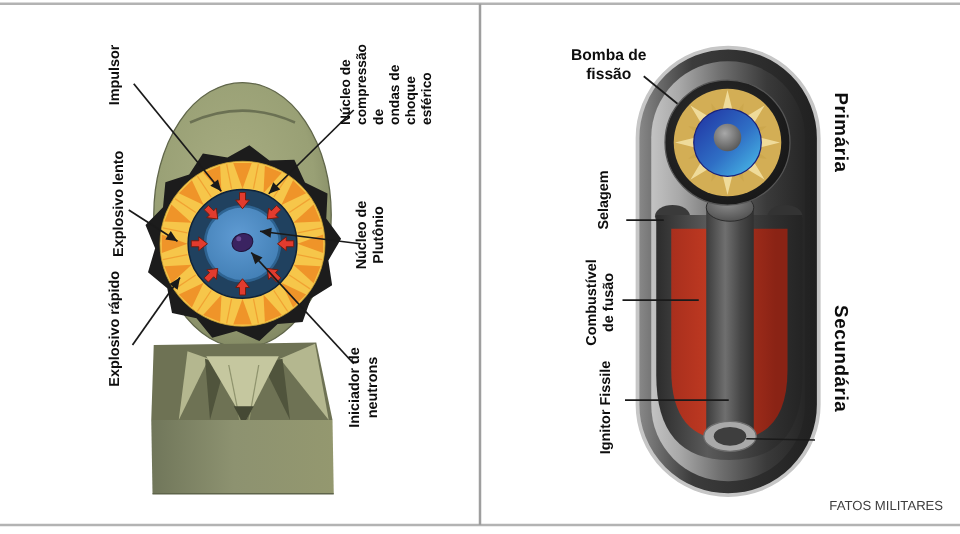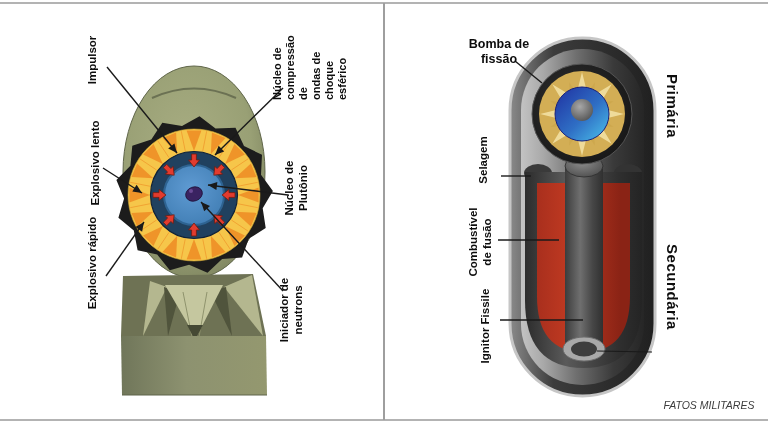--- a/index.html
+++ b/index.html
@@ -4,25 +4,25 @@
 <style>
   html,body{margin:0;padding:0;background:#fff;}
   .canvas{position:relative;width:768px;height:427px;background:#fff;overflow:hidden;
           font-family:"Liberation Sans",sans-serif;}
   .panel{position:absolute;top:0;width:384px;height:427px;}
   .panel svg{position:absolute;left:0;top:0;}
   .lbl{position:absolute;font-weight:bold;font-size:11.5px;color:#0d0d0d;
        white-space:pre-line;line-height:1.18;text-align:center;}
   .rot-ccw{transform:translate(-50%,-50%) rotate(-90deg);}
   .rot-cw{transform:translate(-50%,-50%) rotate(90deg);}
-  .horiz{transform:translate(-50%,-50%);margin-left:12px;}
+  .horiz{transform:translate(-50%,-50%);}
   .lbl.small{font-size:11px;}
   .lbl.big{font-size:15px;letter-spacing:.5px;}
   .lbl.left-align{text-align:left;}
-  .watermark{position:absolute;font-style:italic;font-weight:normal;font-size:10.5px;
+  .watermark{position:absolute;font-weight:normal;font-size:10.5px;
              color:#3d3d3d;transform:translate(-50%,-50%);white-space:nowrap;}
   .border-h{position:absolute;left:0;right:0;height:2px;background:#b3b3b3;}
   .divider{position:absolute;width:2px;background:#9e9e9e;}
 </style>
 </head>
 <body>
 
 <div class="canvas">
 
   <div class="panel" id="panelL" style="left:0">

